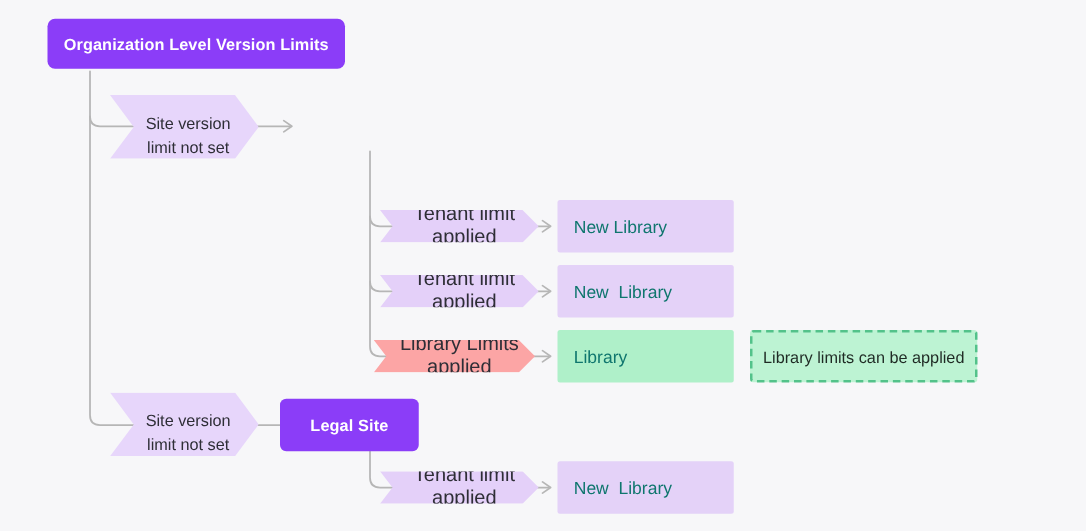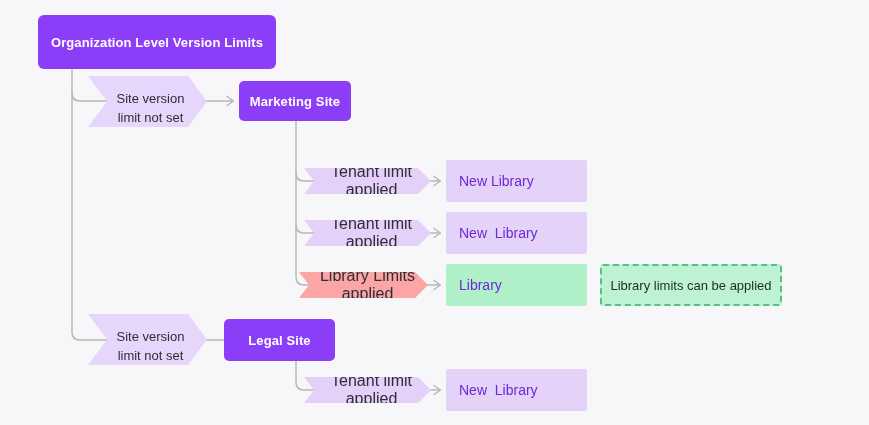--- a/index.html
+++ b/index.html
@@ -27,21 +27,21 @@
     border-radius: 6px;
     display: flex;
     align-items: center;
     justify-content: center;
     letter-spacing: .1px;
   }
 
   
   .box-light {
     background: #E4D2F8;
-    color: #6d28d9;
+    color: #0f766e;
     font-size: 14px;
     border-radius: 2px;
     display: flex;
     align-items: center;
     padding-left: 13px;
   }
   .box-light.green { background: #AFF0C9; }
   .box-light .label { white-space: pre; }
 
   
@@ -74,21 +74,21 @@
     border: 2px dashed #53C28A;
     border-radius: 3px;
     color: #1F2A24;
     font-size: 13px;
     display: flex;
     align-items: center;
     justify-content: center;
   }
 
   
-  .n-org      { left: 38px;  top: 15px;  width: 238px; height: 54px; }
+  .n-org      { left: 38px;  top: 15px;  width: 238px; height: 40px; }
   .n-chev1    { left: 88px;  top: 76px;  width: 119px; height: 51px; }
   .n-mkt      { left: 239px; top: 81px;  width: 112px; height: 40px; border-radius: 5px; }
   .n-ten1     { left: 304px; top: 168px; width: 127px; height: 26px; }
   .n-ten2     { left: 304px; top: 220px; width: 127px; height: 26px; }
   .n-liblim   { left: 299px; top: 272px; width: 129px; height: 26px; }
   .n-newlib1  { left: 446px; top: 160px; width: 141px; height: 42px; }
   .n-newlib2  { left: 446px; top: 212px; width: 141px; height: 42px; }
   .n-library  { left: 446px; top: 264px; width: 141px; height: 42px; }
   .n-note     { left: 600px; top: 264px; width: 182px; height: 42px; }
   .n-chev2    { left: 88px;  top: 314px; width: 119px; height: 51px; }
@@ -118,23 +118,20 @@
 
   <div class="node box-purple n-org">
     <span class="label">Organization Level Version Limits</span>
   </div>
 
   <div class="node chev chev-big n-chev1">
     <span>Site version</span>
     <span>limit not set</span>
   </div>
 
-  <div class="node box-purple n-mkt">
-    <span class="label">Marketing Site</span>
-  </div>
 
   <div class="node chev chev-small n-ten1">
     <span>Tenant limit applied</span>
   </div>
 
   <div class="node chev chev-small n-ten2">
     <span>Tenant limit applied</span>
   </div>
 
   <div class="node chev chev-small green n-liblim">

